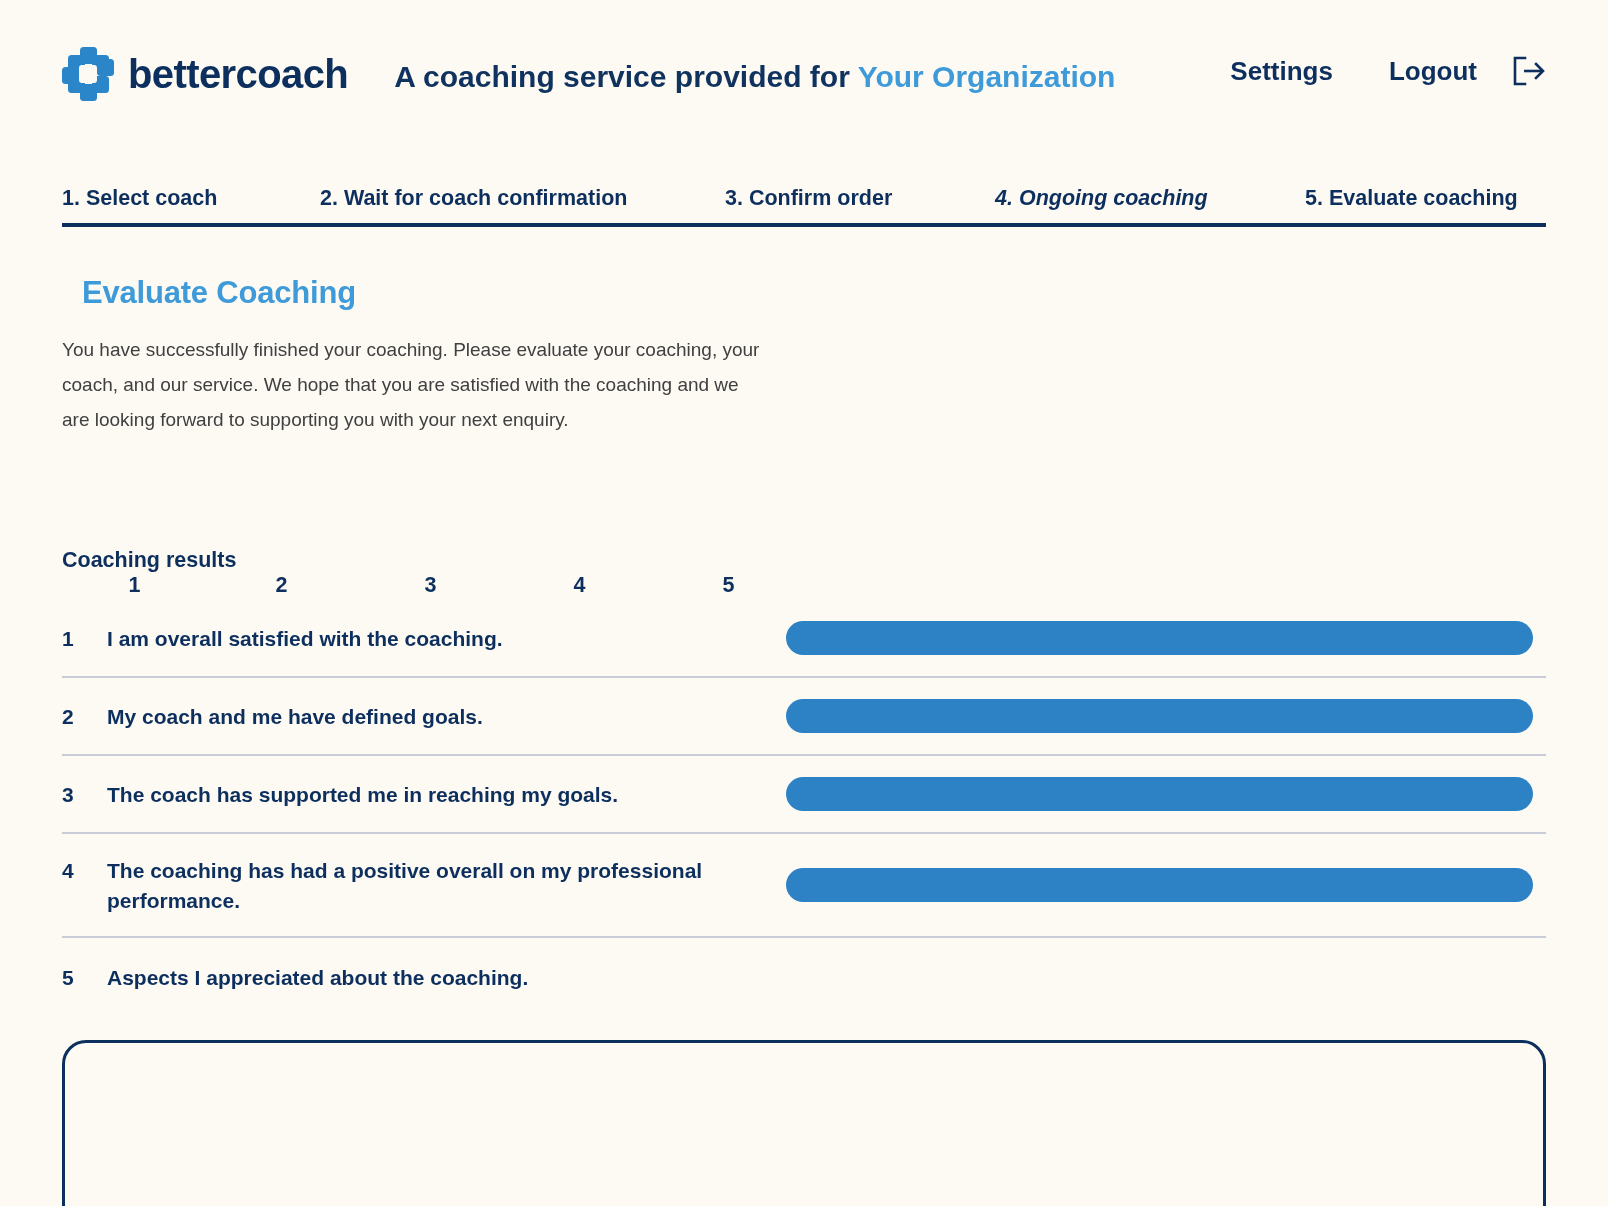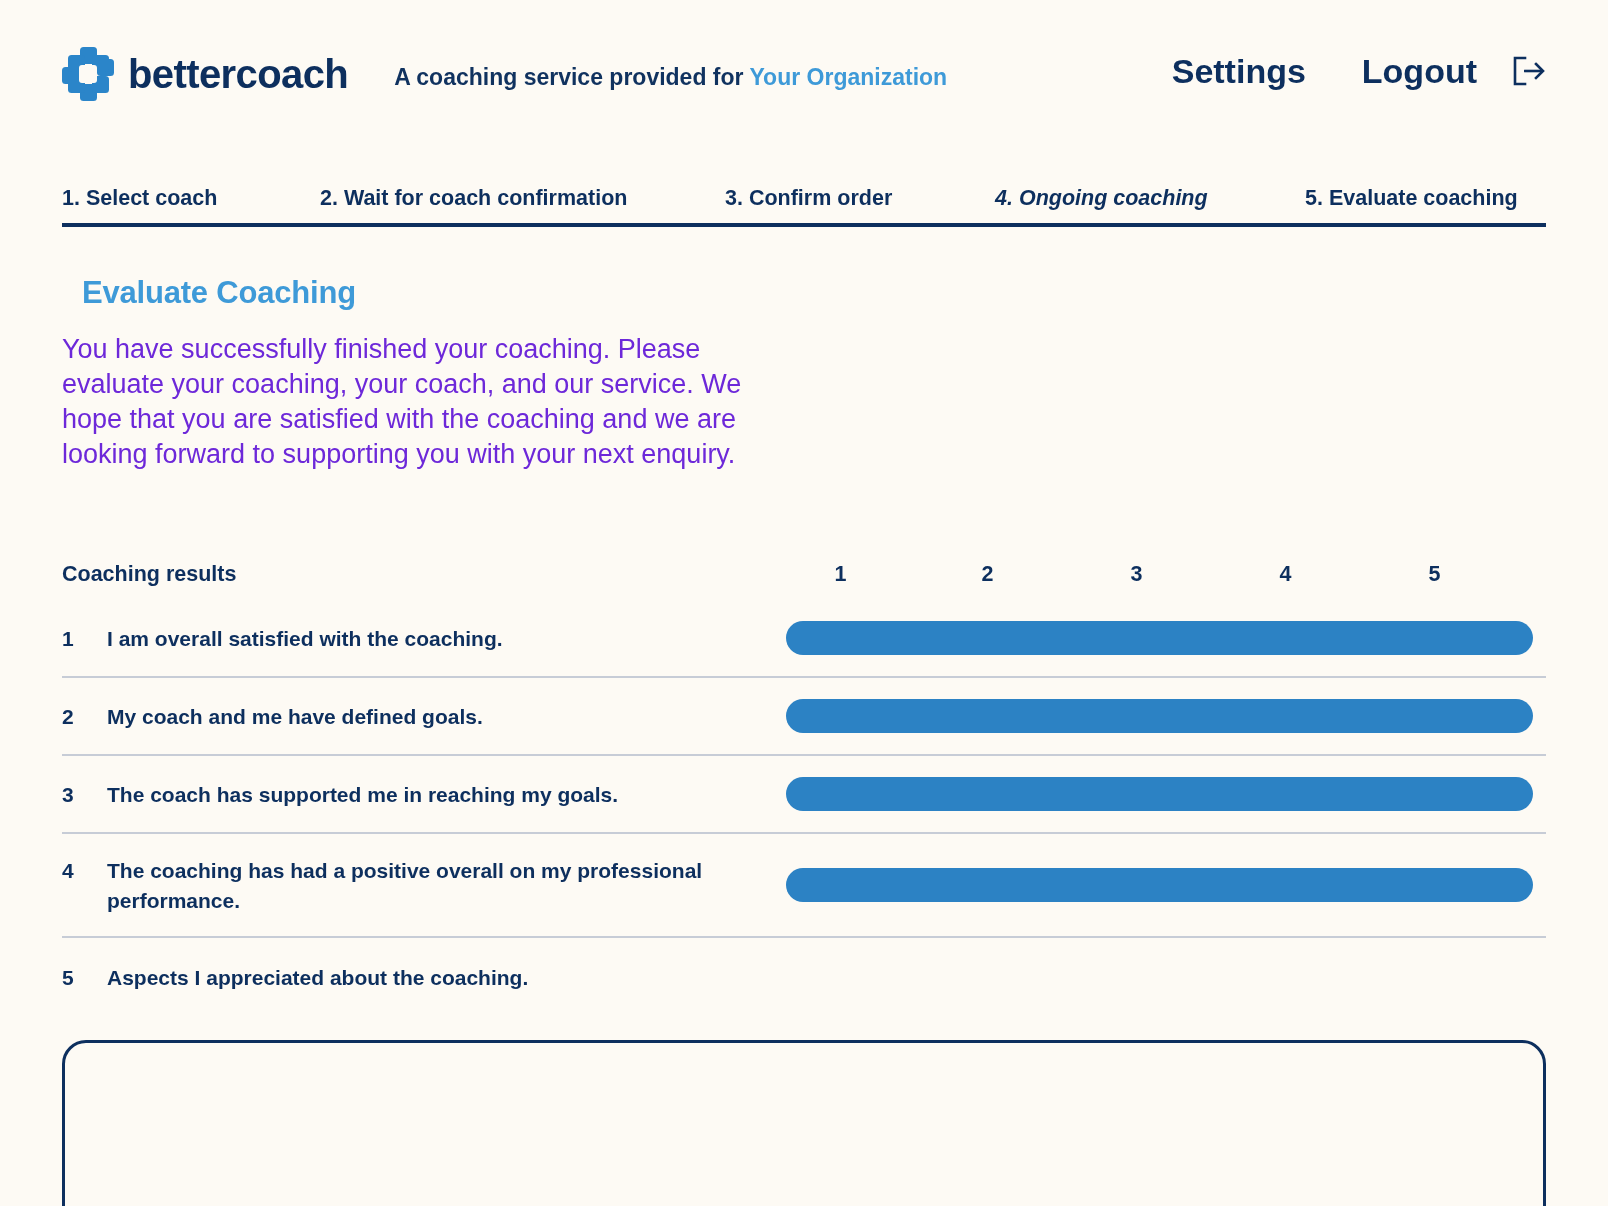--- a/index.html
+++ b/index.html
@@ -44,38 +44,38 @@
   .brand-name {
     font-size: 40px;
     font-weight: 700;
     letter-spacing: -0.6px;
     color: #0d2f5e;
     margin-left: 14px;
     line-height: 1;
   }
   .tagline {
     margin-left: 46px;
-    font-size: 23px;
+    font-size: 30px;
     font-weight: 600;
     color: #10325f;
     white-space: nowrap;
     padding-top: 6px;
   }
   .tagline .org { color: #3e9ad8; font-weight: 600; }
 
   .header-right {
     margin-left: auto;
     margin-right: 62px;
     display: flex;
     align-items: center;
     gap: 56px;
     padding-bottom: 6px;
   }
   .header-link {
-    font-size: 34px;
+    font-size: 26px;
     font-weight: 600;
     color: #0d2f5e;
     text-decoration: none;
     white-space: nowrap;
   }
   .logout-group { display: flex; align-items: center; gap: 35px; }
   .logout-icon { width: 34px; height: 30px; display: block; }
 
   
   .steps-wrap {
@@ -114,37 +114,37 @@
     font-weight: 600;
     color: #3e9ad8;
     letter-spacing: -0.2px;
     margin-left: 20px;
   }
   .intro {
     position: absolute;
     left: 62px;
     top: 332px;
     width: 700px;
-    font-size: 27px;
+    font-size: 19px;
     line-height: 35px;
-    color: #6d28d9;
+    color: #404040;
     font-weight: 400;
   }
 
   
   .results {
     position: absolute;
     left: 62px;
     top: 548px;
     width: 1484px;
   }
   .results-head {
     display: flex;
-    align-items: center;
     height: 52px;
+    flex-direction: column;
   }
   .results-title {
     font-size: 21.5px;
     font-weight: 600;
     color: #0d2f5e;
     width: 706px;
     flex: none;
   }
   .scale {
     display: flex;

